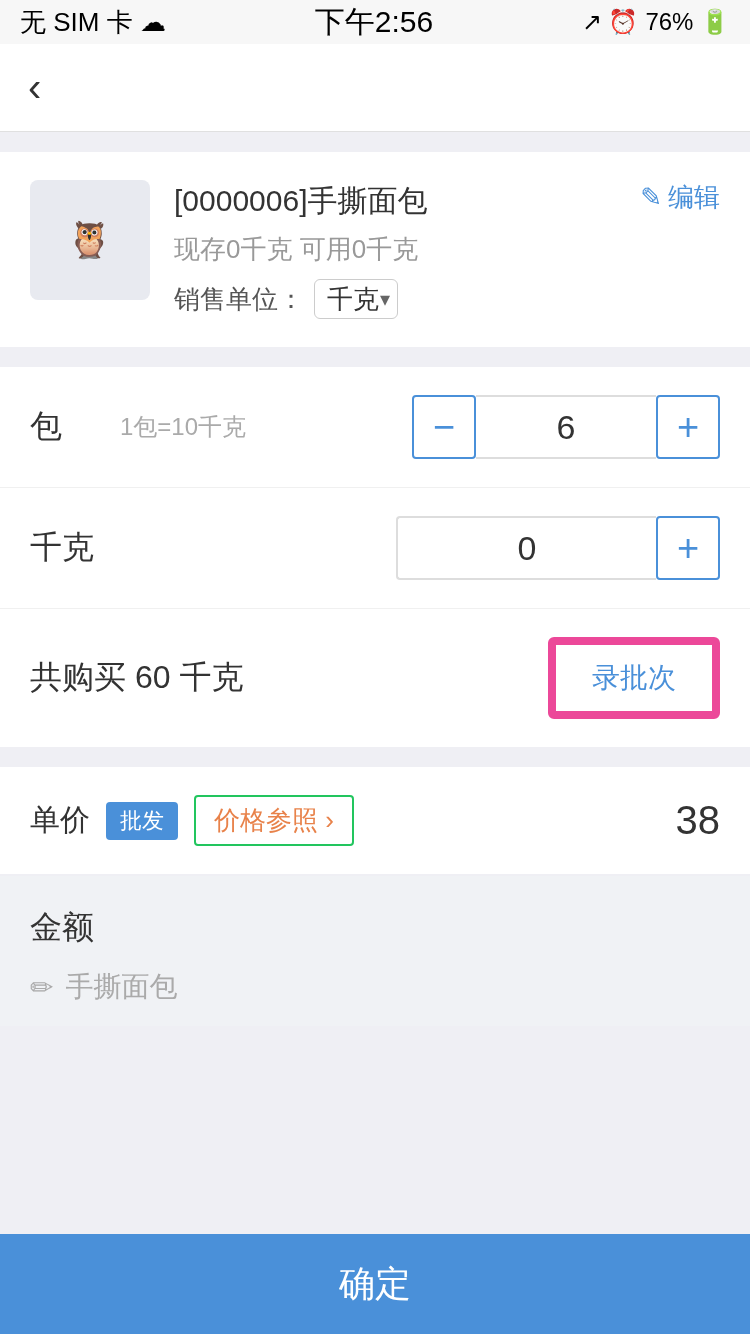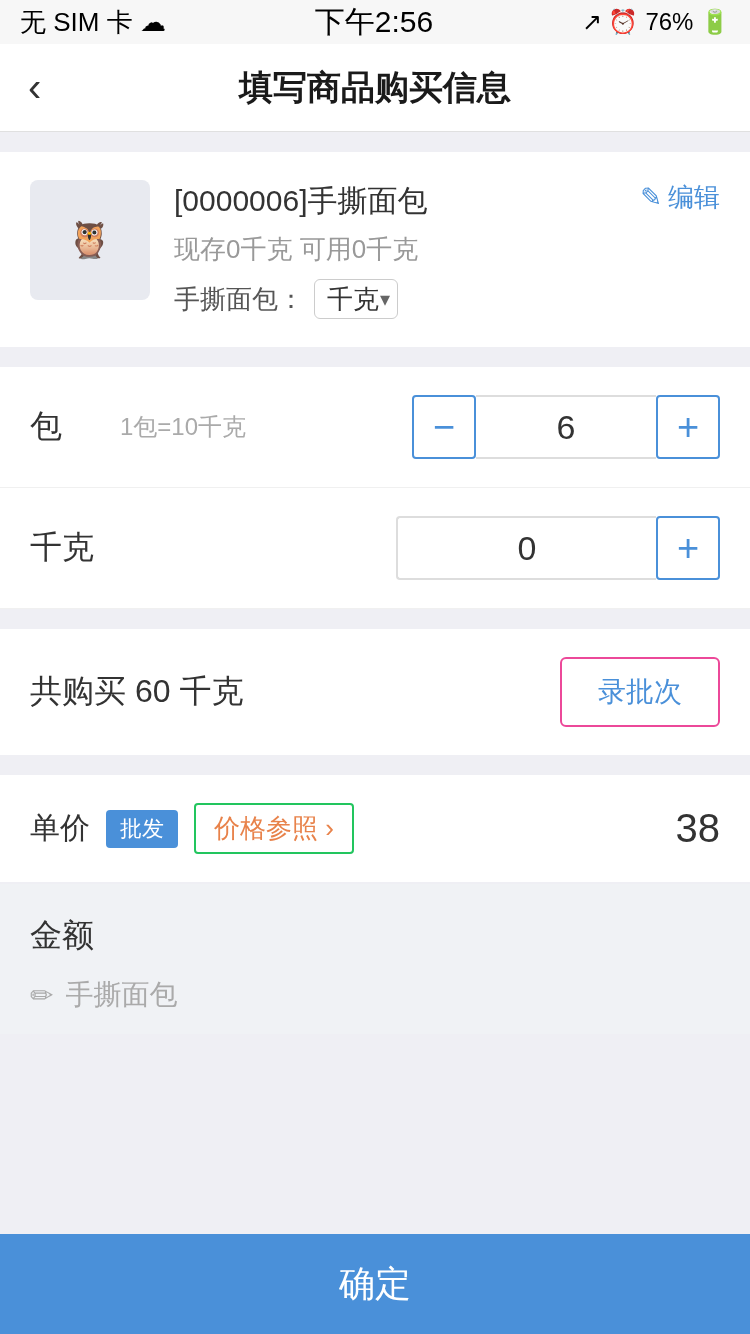--- a/index.html
+++ b/index.html
@@ -189,32 +189,31 @@
       text-align: center;
       font-size: 34px;
       color: #333;
       outline: none;
       border-radius: 4px 0 0 4px;
     }
 
     
     .total-row {
       background: #fff;
-      margin-top: 20px;
       padding: 28px 30px;
       display: flex;
       align-items: center;
       justify-content: space-between;
     }
     .total-text {
       font-size: 32px;
       color: #333;
     }
     .batch-btn {
-      border: 2px solid #ec4899;
+      border: 8px solid #ec4899;
       color: #4a90d9;
       background: #fff;
       padding: 14px 36px;
       font-size: 28px;
       border-radius: 6px;
       cursor: pointer;
     }
 
     
     .price-section {
@@ -307,32 +306,31 @@
   <div class="status-center">下午2:56</div>
   <div class="status-right">
     <span>
       ↗ ⏰ <span>76%</span> 🔋
     </span>
   </div>
 </div>
 
 <div class="nav-bar">
   <div class="nav-back">‹</div>
-  <div class="nav-title">填写商品购买信息</div>
 </div>
 
 <div class="product-card">
   <div class="product-thumb">
     <span class="product-thumb-logo">🦉</span>
   </div>
   <div class="product-info">
     <div class="product-name">[0000006]手撕面包</div>
     <div class="product-stock">现存0千克  可用0千克</div>
     <div class="product-unit-row">
-      <span class="unit-label">手撕面包：</span>
+      <span class="unit-label">销售单位：</span>
       <div class="unit-select-wrap">
         <select class="unit-select">
           <option value="千克">千克</option>
         </select>
       </div>
     </div>
   </div>
   <div class="edit-btn">
     <span>✎</span>
     <span>编辑</span>

